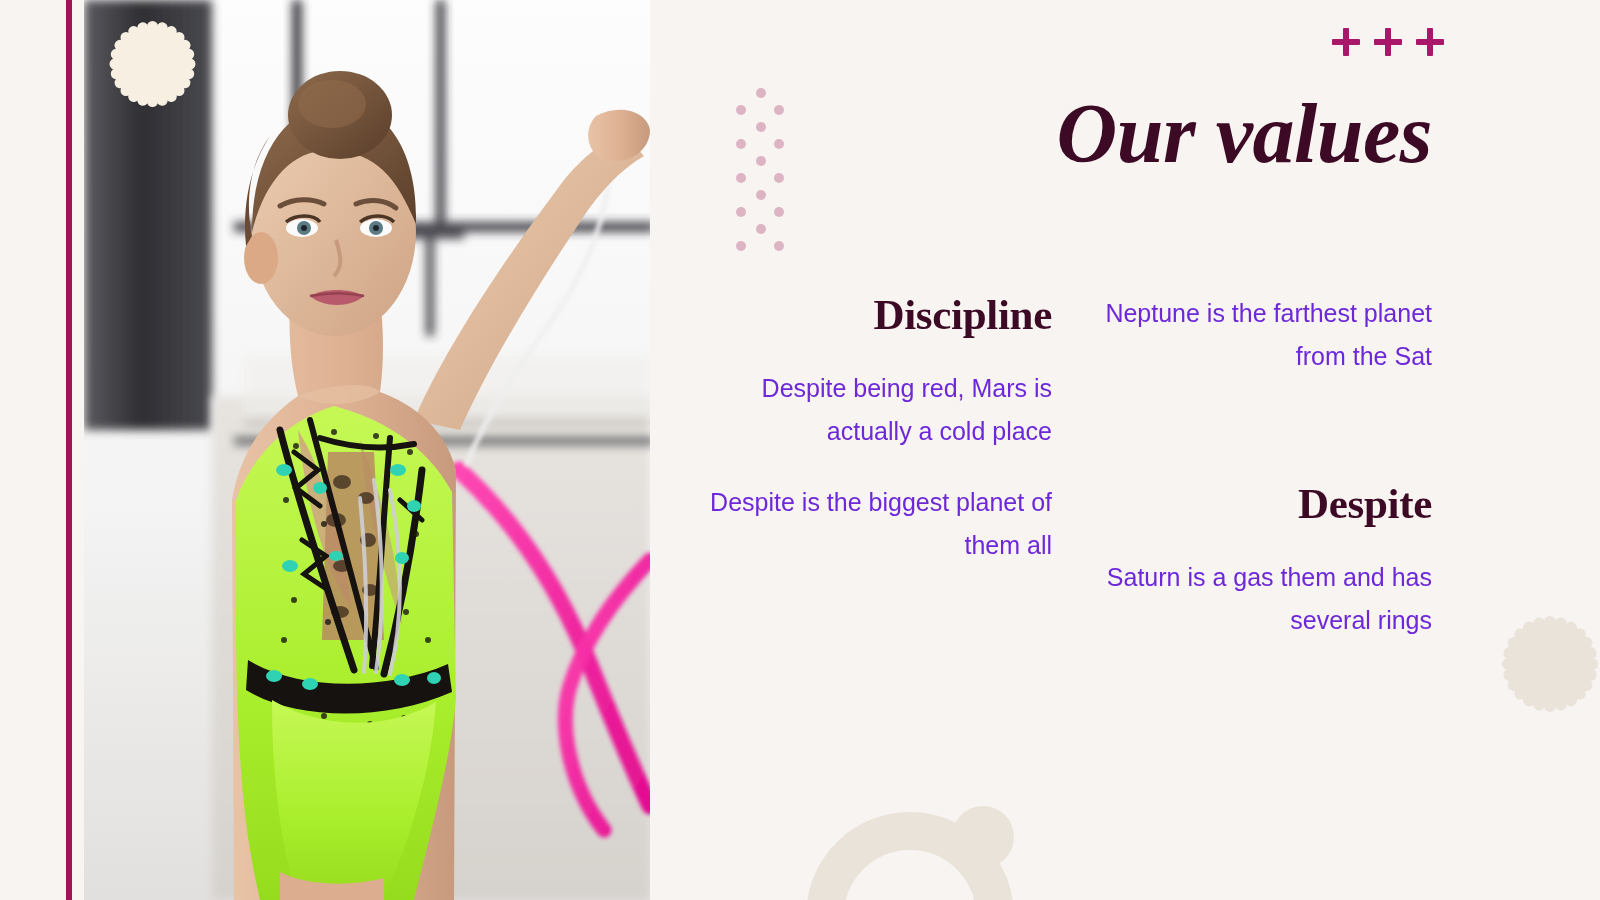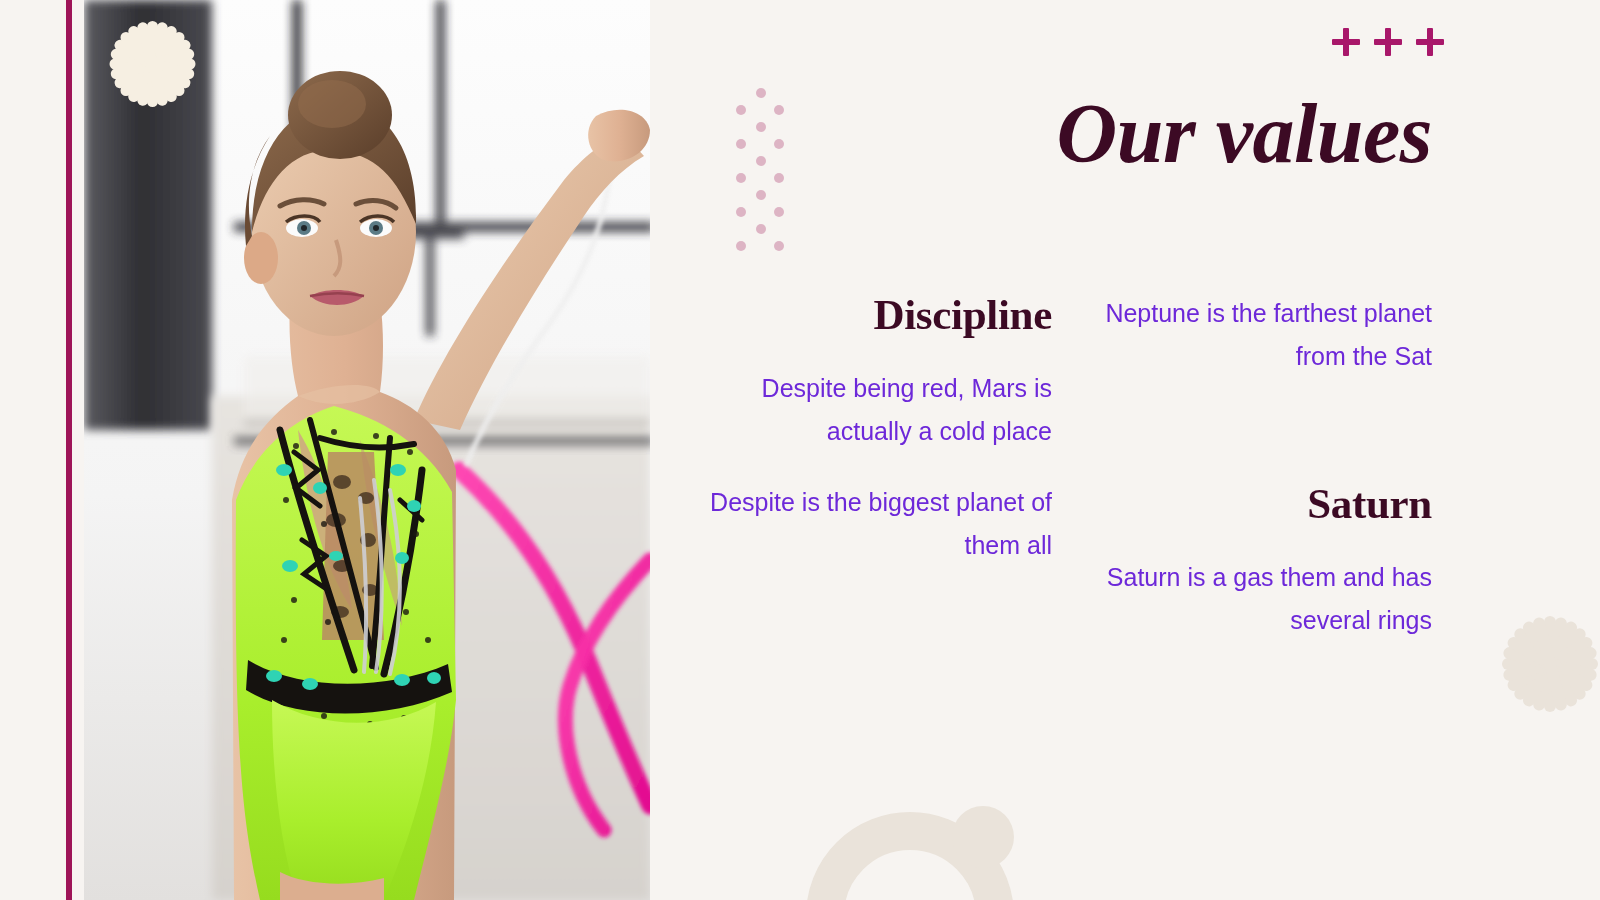--- a/index.html
+++ b/index.html
@@ -416,18 +416,18 @@
       <h3>Discipline</h3>
       <p>Despite being red, Mars is actually a cold place</p>
     </div>
     <div class="value">
       <p>Neptune is the farthest planet from the Sat</p>
     </div>
     <div class="value">
       <p>Despite is the biggest planet of them all</p>
     </div>
     <div class="value">
-      <h3>Saturn</h3>
+      <h3>Despite</h3>
       <p>Saturn is a gas them and has several rings</p>
     </div>
   </div>
 
 </div>
 
 </body></html>

